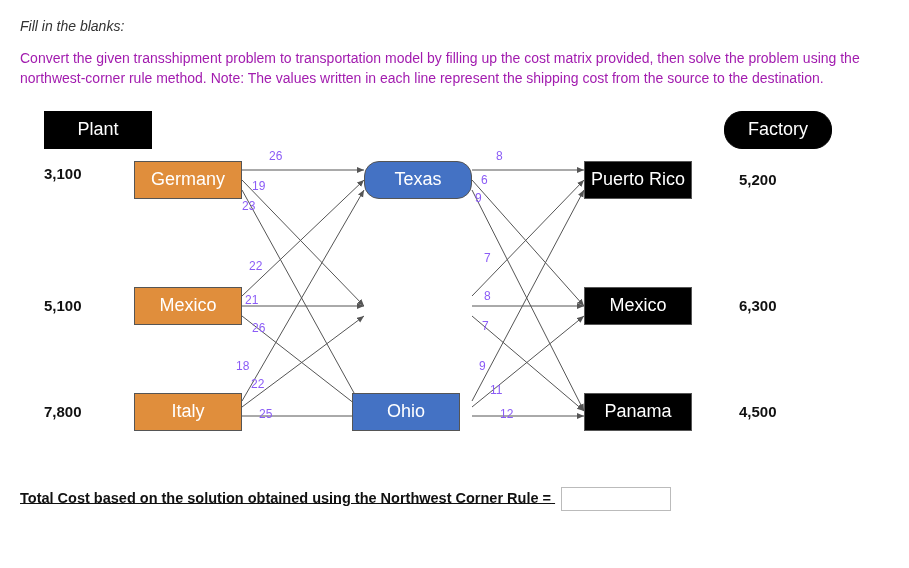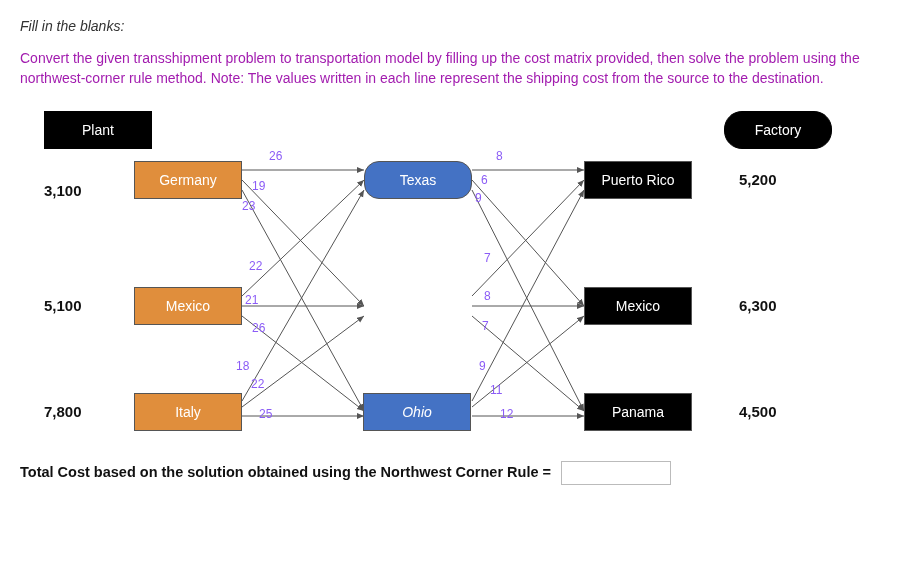--- a/index.html
+++ b/index.html
@@ -18,21 +18,21 @@
     position: relative;
     width: 860px;
     height: 350px;
     margin-left: 4px;
   }
   .box {
     position: absolute;
     display: flex;
     align-items: center;
     justify-content: center;
-    font-size: 14px;
+    font-size: 18px;
     color: #fff;
     border: 1px solid #555;
     width: 108px;
     height: 38px;
   }
   .black { background:#000; color:#fff; border:1px solid #000; }
   .orange { background:#E08E3C; }
   .blue   { background:#4472C4; }
   .green  { background:#000000; }
   .num {
@@ -42,21 +42,21 @@
     font-weight: 600;
   }
   .label {
     position: absolute;
     font-size: 12px;
     color:#8b5cf6;
     background: transparent;
   }
   svg { position:absolute; left:0; top:0; }
   .arrow { stroke:#555; stroke-width:1; fill:none; marker-end:url(#ah); }
-  .footer { font-weight:700; font-size:14.5px; color:#111;}
+  .footer { margin-top: 26px; font-weight:700; font-size:14.5px; color:#111;text-decoration:underline;}
   .answer-input {
     display:inline-block;
     width: 110px;
     height: 24px;
     border:1px solid #bbb;
     vertical-align: middle;
     margin-left: 6px;
     padding: 2px 4px;
     font-size:14px;
   }
@@ -97,30 +97,30 @@
     <line class="arrow" x1="448" y1="205" x2="560" y2="300"></line>
 
     <line class="arrow" x1="448" y1="290" x2="560" y2="79"></line>
     <line class="arrow" x1="448" y1="296" x2="560" y2="205"></line>
     <line class="arrow" x1="448" y1="305" x2="560" y2="305"></line>
   </svg>
 
   <div class="box black" style="left:20px; top:0;">Plant</div>
   <div class="box black" style="left:700px; top:0;border-radius:18px;">Factory</div>
 
-  <div class="num" style="left:20px; top:71px;">3,100</div>
+  <div class="num" style="left:20px; top:54px;">3,100</div>
   <div class="num" style="left:20px; top:186px;">5,100</div>
   <div class="num" style="left:20px; top:292px;">7,800</div>
 
   <div class="box orange" style="left:110px; top:50px;">Germany</div>
   <div class="box orange" style="left:110px; top:176px;">Mexico</div>
   <div class="box orange" style="left:110px; top:282px;">Italy</div>
 
   <div class="box blue" style="left:340px; top:50px;border-radius:15px;">Texas</div>
-  <div class="box blue" style="left:339px; top:282px;font-style:italic;">Ohio</div>
+  <div class="box blue" style="left:328px; top:282px;">Ohio</div>
 
   <div class="box green" style="left:560px; top:50px;">Puerto Rico</div>
   <div class="box green" style="left:560px; top:176px;">Mexico</div>
   <div class="box green" style="left:560px; top:282px;">Panama</div>
 
   <div class="num" style="left:715px; top:60px;">5,200</div>
   <div class="num" style="left:715px; top:186px;">6,300</div>
   <div class="num" style="left:715px; top:292px;">4,500</div>
 
   <span class="label" style="left:245px; top:38px;">26</span>

